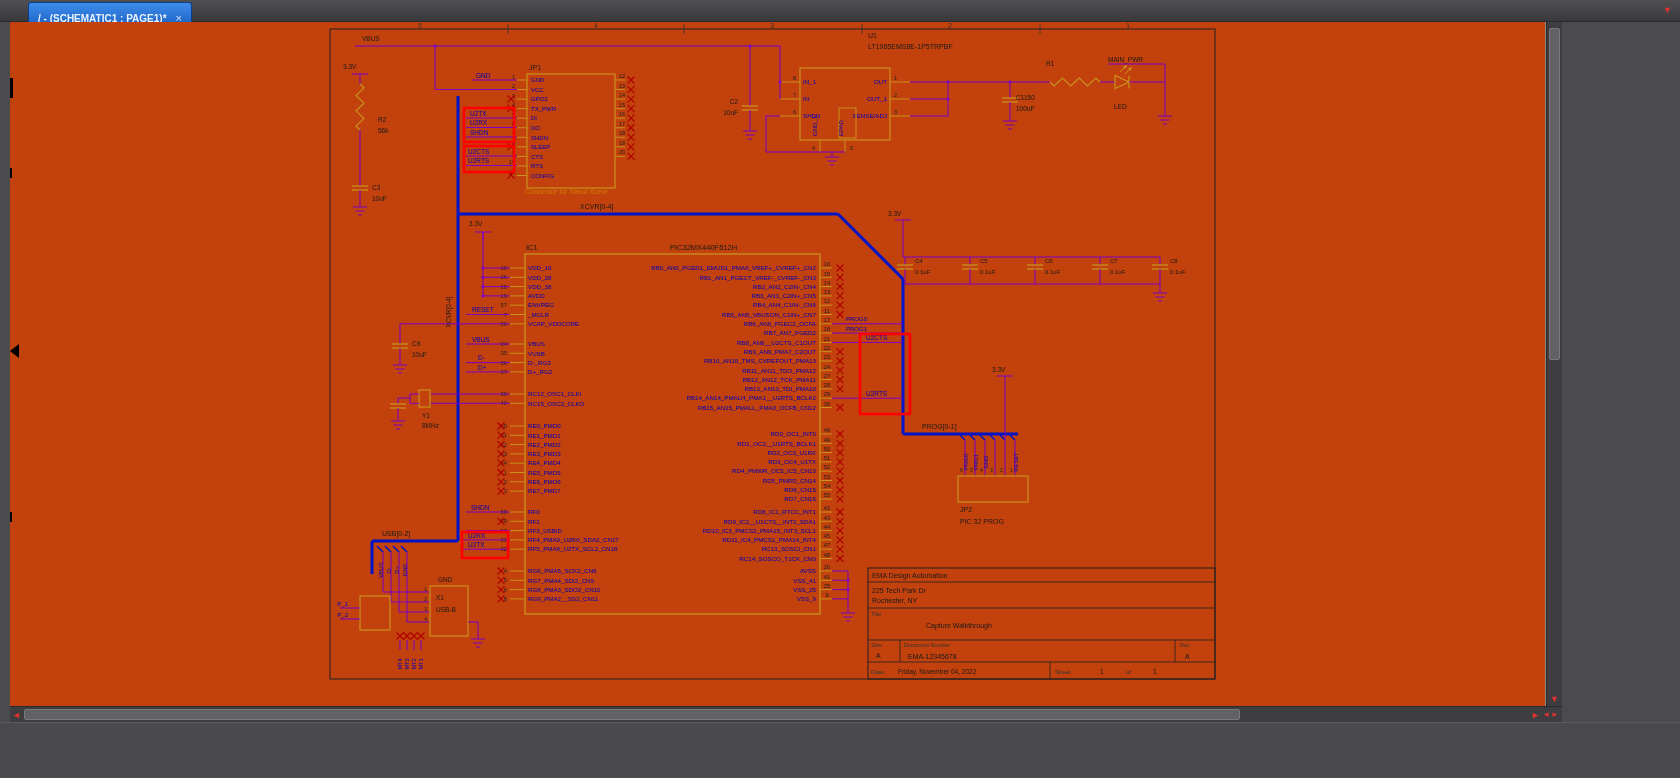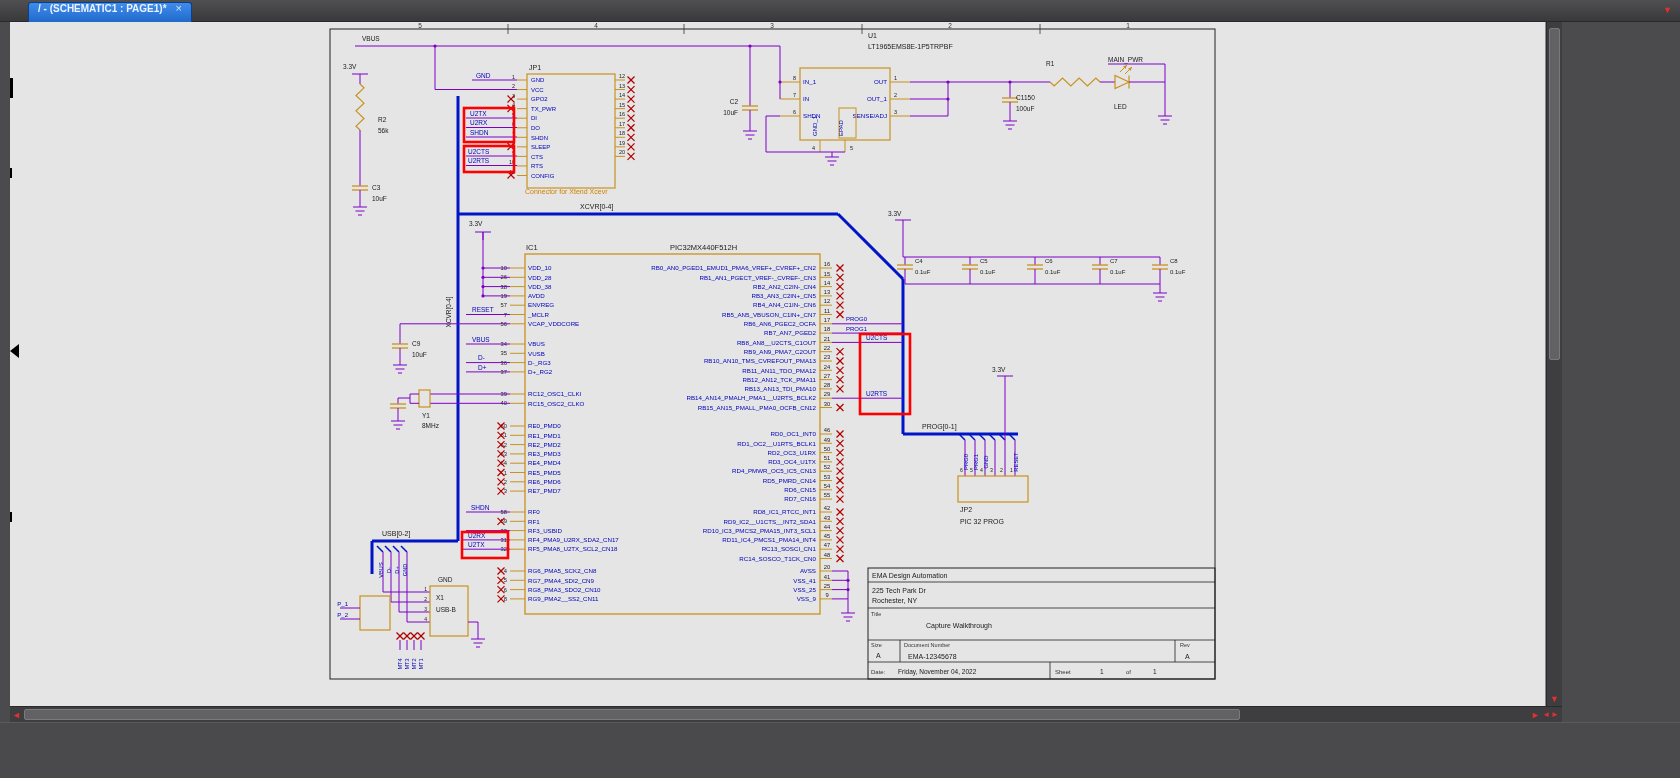--- a/index.html
+++ b/index.html
@@ -1,23 +1,23 @@
 <!DOCTYPE html>
 <html><head>
 <meta charset="utf-8">
 <style>
 *{margin:0;padding:0;box-sizing:border-box}
 html,body{width:1680px;height:778px;overflow:hidden}
 body{background:#4b4b4d;font-family:"Liberation Sans",sans-serif;position:relative}
 .titlebar{position:absolute;left:0;top:0;width:1680px;height:22px;background:linear-gradient(#505052,#39393b);border-bottom:1px solid #2a2a2c}
-.tab{position:absolute;left:28px;top:2px;height:32px;background:linear-gradient(#3f8ceb,#0d54b6);border:1px solid #0a3f8c;border-bottom:none;border-radius:3px 3px 0 0;display:flex;align-items:flex-start;padding:0 9px;gap:9px;cursor:pointer}
+.tab{position:absolute;left:28px;top:2px;height:32px;background:linear-gradient(#3f8ceb,#0d54b6);border:1px solid #0a3f8c;border-bottom:none;border-radius:3px 3px 0 0;display:flex;align-items:center;padding:0 9px;gap:9px;cursor:pointer}
 .tab-label{color:#eaf3ff;font-size:10px;font-weight:bold;white-space:nowrap}
 .tab-close{color:#d4e4f7;font-size:11px;line-height:11px}
 .tb-caret{position:absolute;right:8px;top:5px;color:#e03131;font-size:9px}
-.canvas{position:absolute;left:10px;top:22px;width:1536px;height:684px;background:#e5e5e5;border-right:1px solid #8a8a8a}
+.canvas{position:absolute;left:10px;top:22px;width:1536px;height:684px;background:#c2410c;border-right:1px solid #8a8a8a}
 .vscroll{position:absolute;left:1546px;top:22px;width:16px;height:684px;background:#3e3e40;border-left:1px solid #2a2a2c}
 .vthumb{position:absolute;left:2px;top:6px;width:11px;height:332px;background:#626264;border:1px solid #7a7a7c;border-radius:2px}
 .varrow{position:absolute;left:3px;bottom:2px;color:#e03131;font-size:9px}
 .hscroll{position:absolute;left:10px;top:706px;width:1552px;height:16px;background:#3e3e40;border-top:1px solid #2a2a2c}
 .hthumb{position:absolute;left:14px;top:2px;width:1216px;height:11px;background:#626264;border:1px solid #7a7a7c;border-radius:2px}
 .harrow-l{position:absolute;left:2px;top:3px;color:#e03131;font-size:9px}
 .harrow-r{position:absolute;right:22px;top:3px;color:#e03131;font-size:9px}
 .corner{position:absolute;right:2px;top:3px;color:#e03131;font-size:8px;letter-spacing:1px}
 .statusbar{position:absolute;left:0;top:722px;width:1680px;height:56px;background:#4a4a4c;border-top:1px solid #5a5a5c}
 svg text{font-family:"Liberation Sans",sans-serif}

